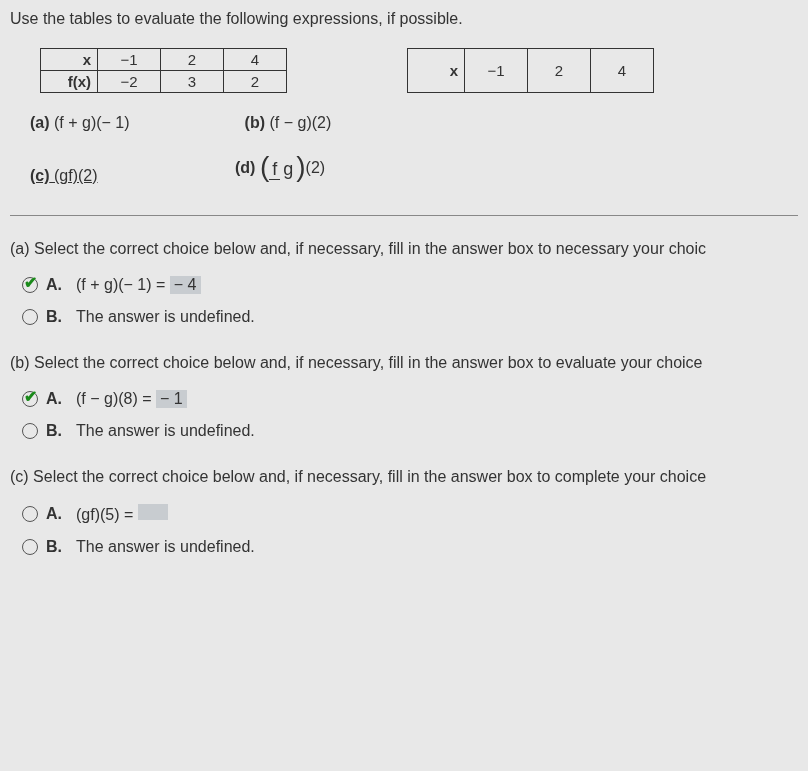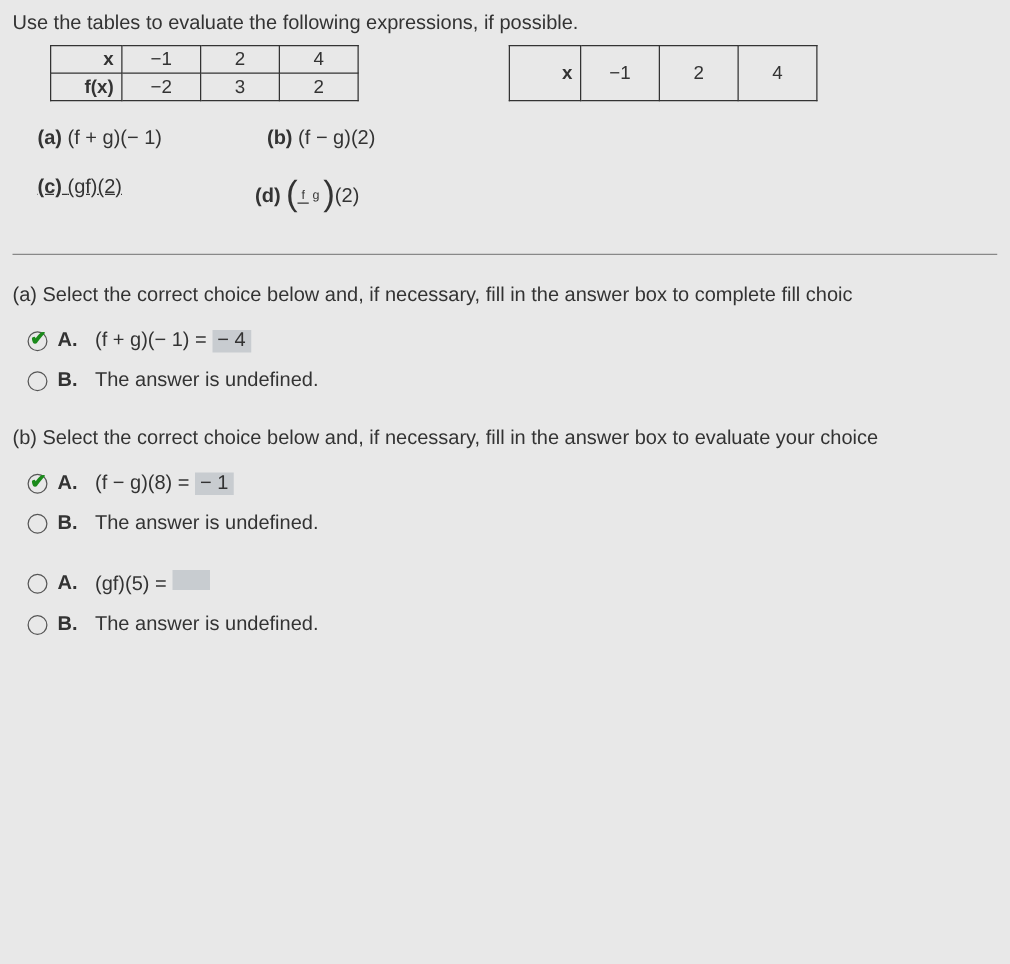--- a/index.html
+++ b/index.html
@@ -7,21 +7,21 @@
     padding: 10px 0 10px 10px;
     font-family: Arial, Helvetica, sans-serif;
     font-size: 16px;
     color: #333;
     background: #e8e8e8;
     width: 798px;
     box-sizing: border-box;
     overflow: hidden;
   }
   .intro {
-    margin-bottom: 8px;
+    margin-bottom: 20px;
   }
   .tables-row {
     display: flex;
     gap: 120px;
     margin-left: 30px;
     margin-bottom: 12px;
   }
   table.data {
     border-collapse: collapse;
   }
@@ -32,31 +32,31 @@
     font-size: 15px;
     min-width: 38px;
   }
   table.data td.lbl {
     font-weight: bold;
     text-align: right;
     padding-right: 6px;
   }
   .prob-row {
     display: flex;
-    gap: 84px;
+    gap: 115px;
     margin-left: 20px;
     margin-bottom: 6px;
-    align-items: flex-start;
+    align-items: flex-end;
     margin-top: 21px;
   }
   .frac {
     display: inline-block;
     vertical-align: middle;
     text-align: center;
-    font-size: 10px;
+    font-size: 18px;
     line-height: 1;
   }
   .frac .top { border-bottom: 1px solid #333; padding: 0 3px; }
   .frac .bot { padding: 0 3px; }
   .paren {
     font-size: 28px;
     vertical-align: middle;
     position: relative;
     top: -2px;
   }
@@ -179,21 +179,21 @@
   </div>
   <div>
     <b>(d)</b>
     <span class="paren">(</span><span class="frac"><span class="top">f</span><span class="bot">g</span></span><span class="paren">)</span><span>(2)</span>
   </div>
 </div>
 
 <hr class="sep">
 
 <div class="section">
-  <div class="section-label">(a) Select the correct choice below and, if necessary, fill in the answer box to complete fill choic</div>
+  <div class="section-label">(a) Select the correct choice below and, if necessary, fill in the answer box to necessary your choic</div>
   <div class="choice-row">
     <span class="check-green"></span>
     <span class="letter">A.</span>
     <span>
       <span>(f + g)(− 1) = </span><span class="ans-box">− 4</span>
     </span>
   </div>
   <div class="choice-row">
     <span class="radio"></span>
     <span class="letter">B.</span>
@@ -211,20 +211,21 @@
     </span>
   </div>
   <div class="choice-row">
     <span class="radio"></span>
     <span class="letter">B.</span>
     <span>The answer is undefined.</span>
   </div>
 </div>
 
 <div class="section">
+  <div class="section-label">(c) Select the correct choice below and, if necessary, fill in the answer box to complete your choice</div>
   <div class="choice-row">
     <span class="radio"></span>
     <span class="letter">A.</span>
     <span>
       <span>(gf)(5) = </span><span class="ans-box empty"></span>
     </span>
   </div>
   <div class="choice-row">
     <span class="radio"></span>
     <span class="letter">B.</span>

